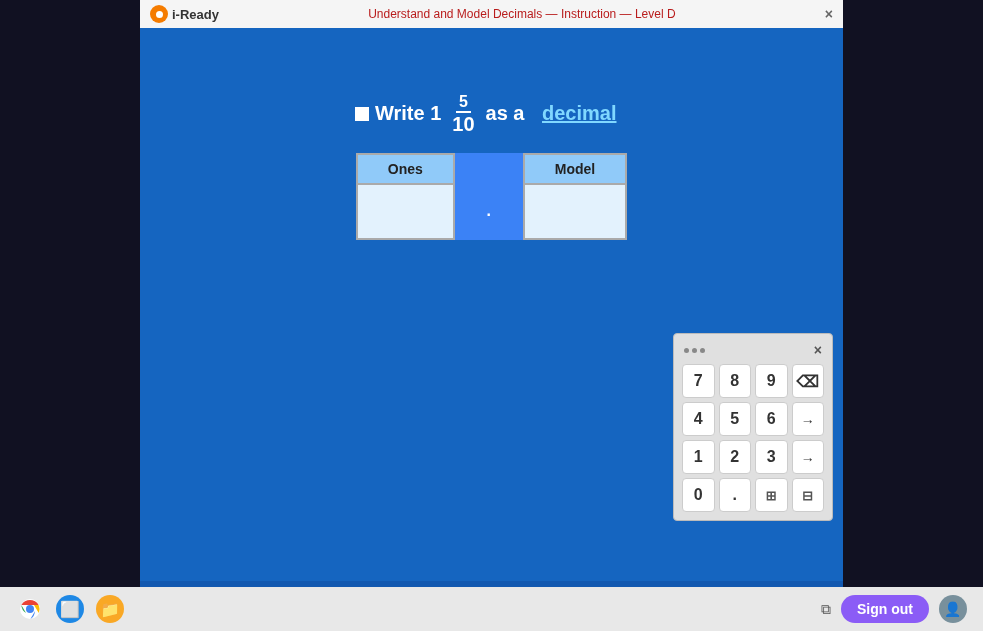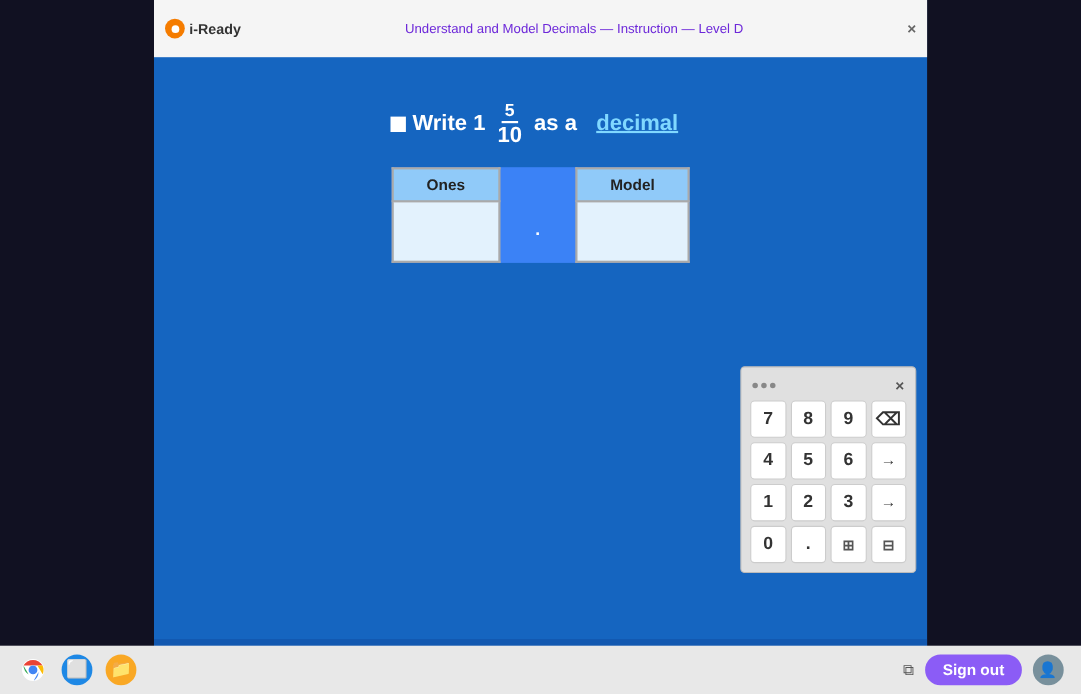--- a/index.html
+++ b/index.html
@@ -32,56 +32,57 @@
       top: 0;
       bottom: 0;
       background: #1565c0;
       display: flex;
       flex-direction: column;
     }
 
     
     .header {
       background: #f5f5f5;
-      height: 52px;
+      height: 28px;
       display: flex;
       align-items: center;
       justify-content: space-between;
       padding: 0 10px;
       flex-shrink: 0;
     }
     .header-logo {
       display: flex;
       align-items: center;
       gap: 4px;
       font-size: 13px;
       font-weight: bold;
       color: #333;
     }
     .header-title {
       font-size: 12px;
-      color: #6d28d9;
+      color: #b91c1c;
       flex: 1;
       text-align: center;
     }
     .header-close {
       font-size: 14px;
       color: #666;
       cursor: pointer;
       font-weight: bold;
     }
 
     
     .content {
       flex: 1;
       display: flex;
       flex-direction: column;
       align-items: center;
       padding-top: 40px;
       position: relative;
+      margin-top: 25px;
     }
 
     
     .question-area {
       display: flex;
       flex-direction: column;
       align-items: center;
       gap: 18px;
     }
 

